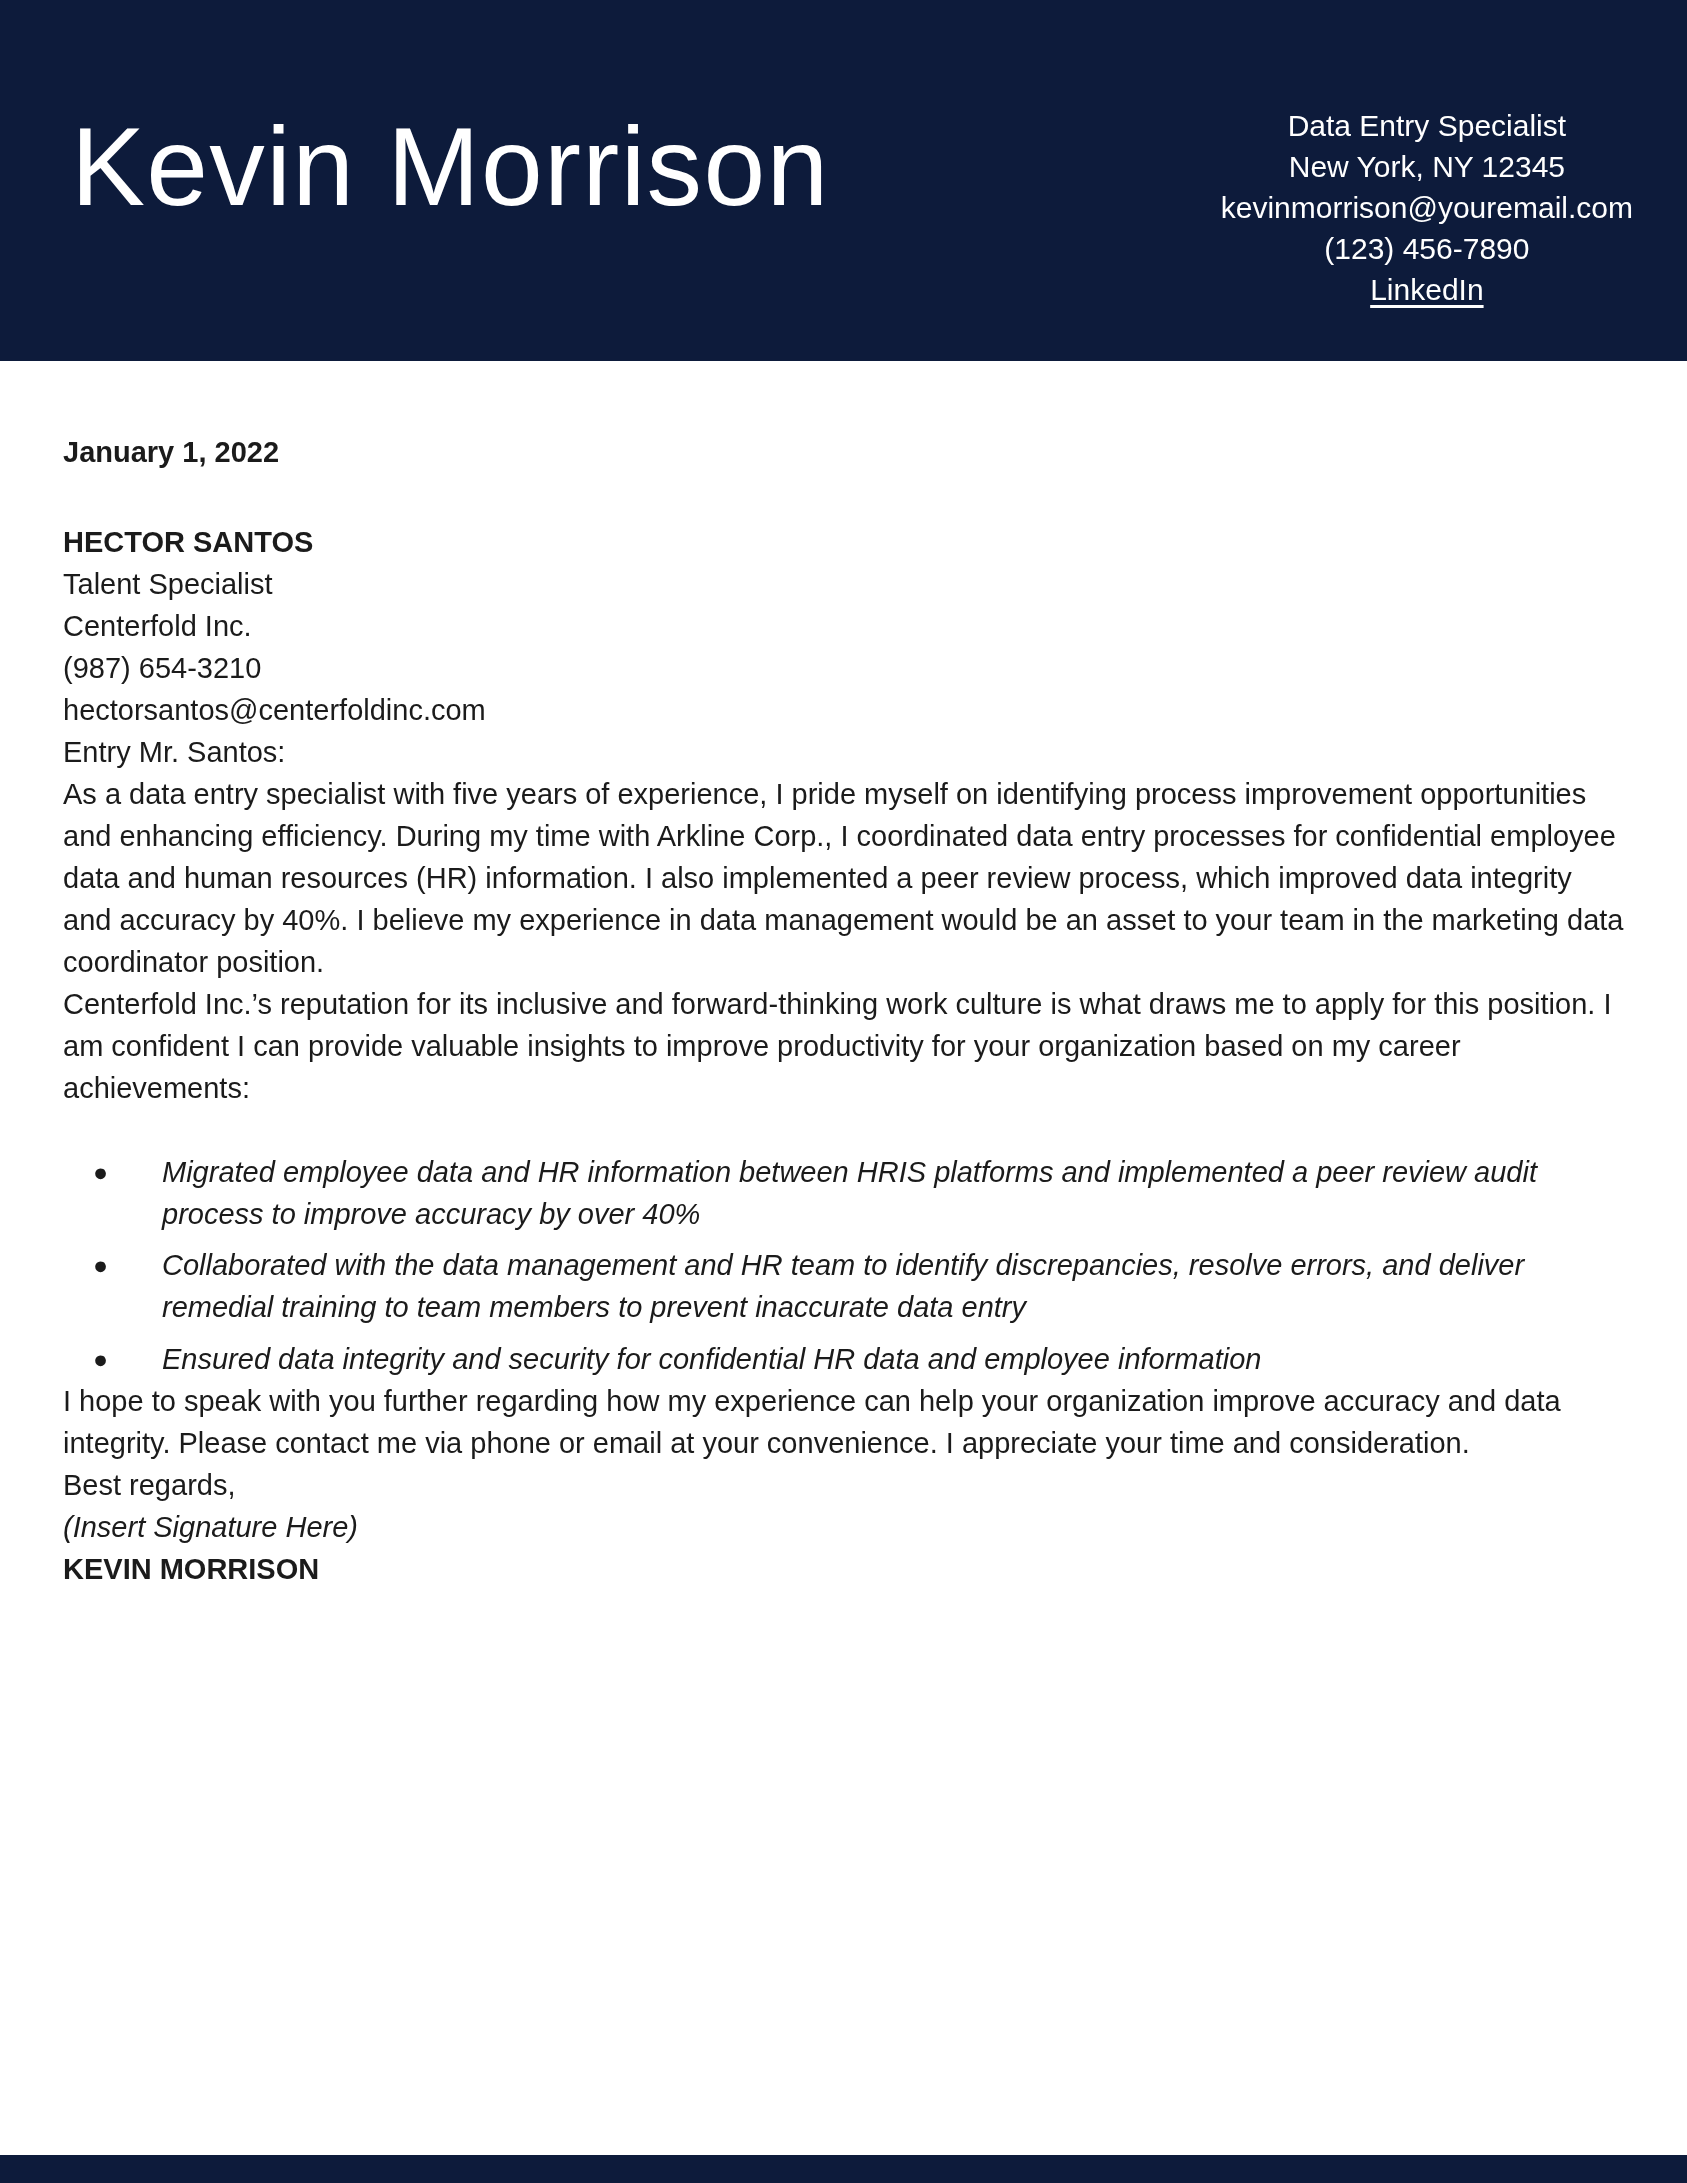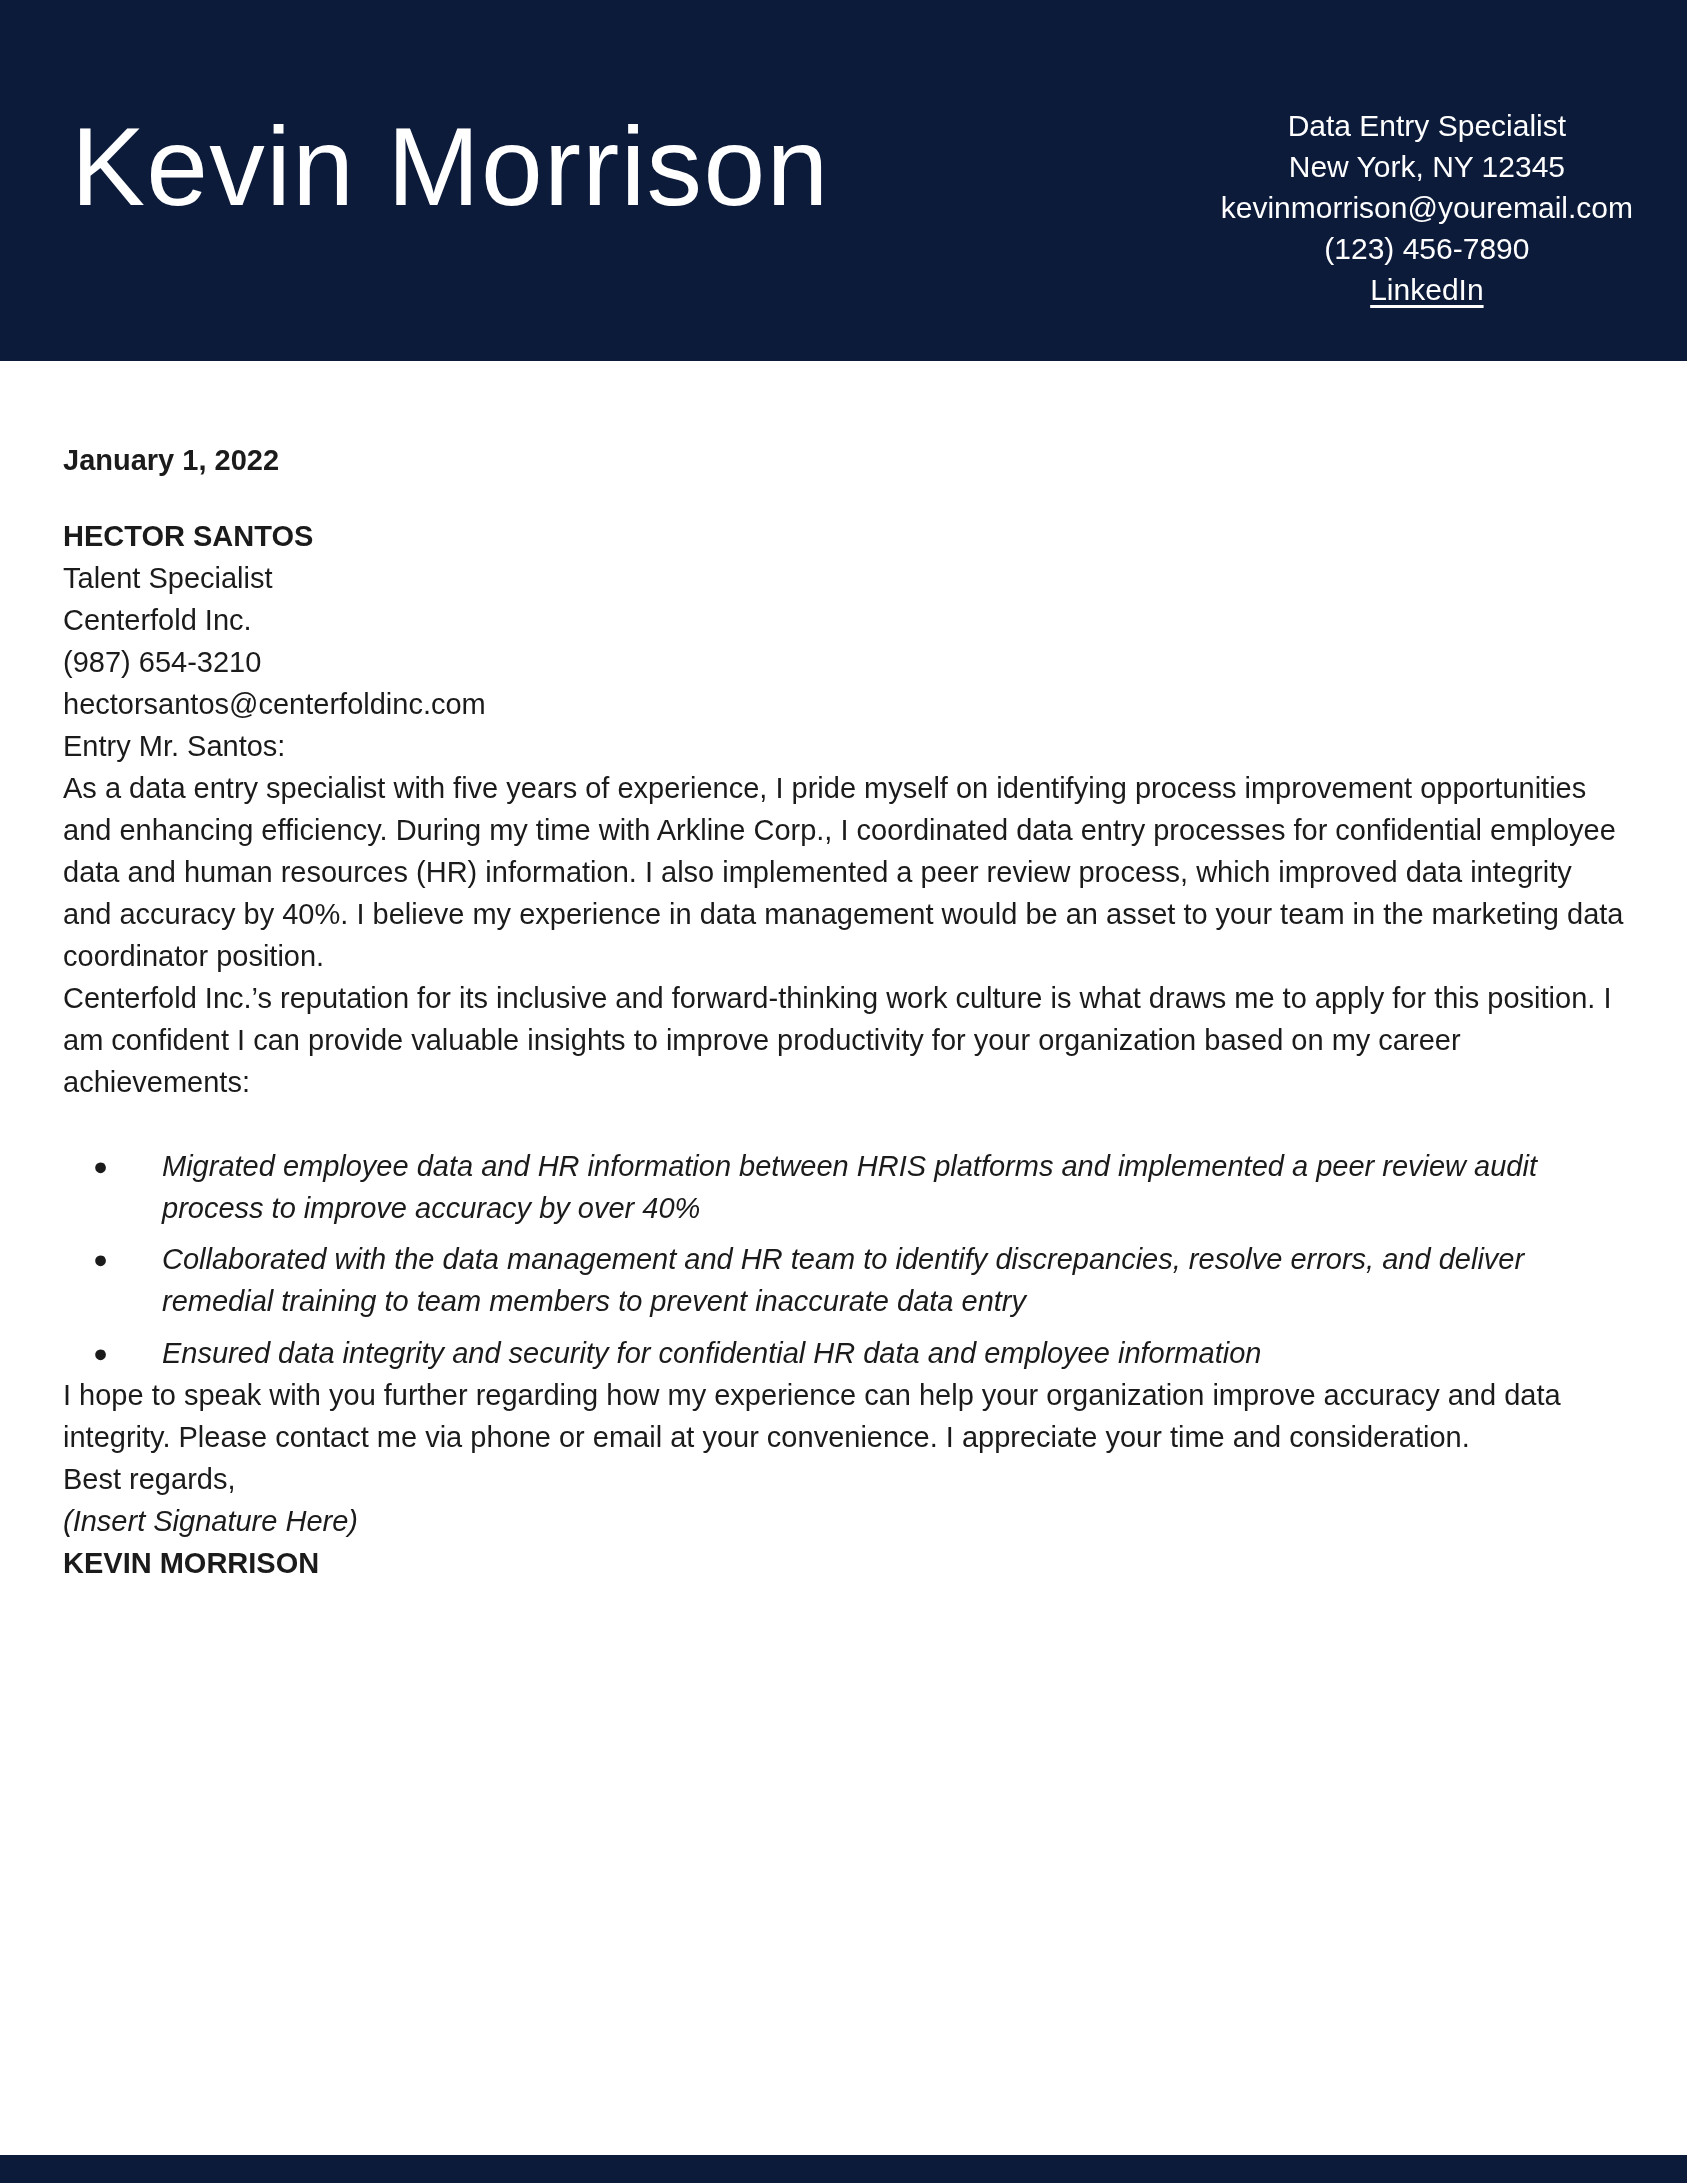--- a/index.html
+++ b/index.html
@@ -37,28 +37,28 @@
     line-height:41px;
     margin-top:53px;
   }
   .contact a{
     color:#ffffff;
     text-decoration:underline;
     text-underline-offset:5.3px;
   }
   
   .letter{
-    position:absolute;top:365px;left:0;right:0;
+    position:absolute;top:357px;left:0;right:0;
     box-sizing:border-box;
     padding:74px 63px 0 63px;
     font-size:29px;
     line-height:42px;
   }
   .letter p{margin:0;}
-  .block-gap{margin-top:34px;}
+  .block-gap{margin-top:48px;}
   .bold{font-weight:bold;}
   .italic{font-style:italic;}
   .para{max-width:1565px;}
   
   .bullets{
     list-style:none;
     margin:42px 0 0 0;
     padding:0;
   }
   .bullets li{

